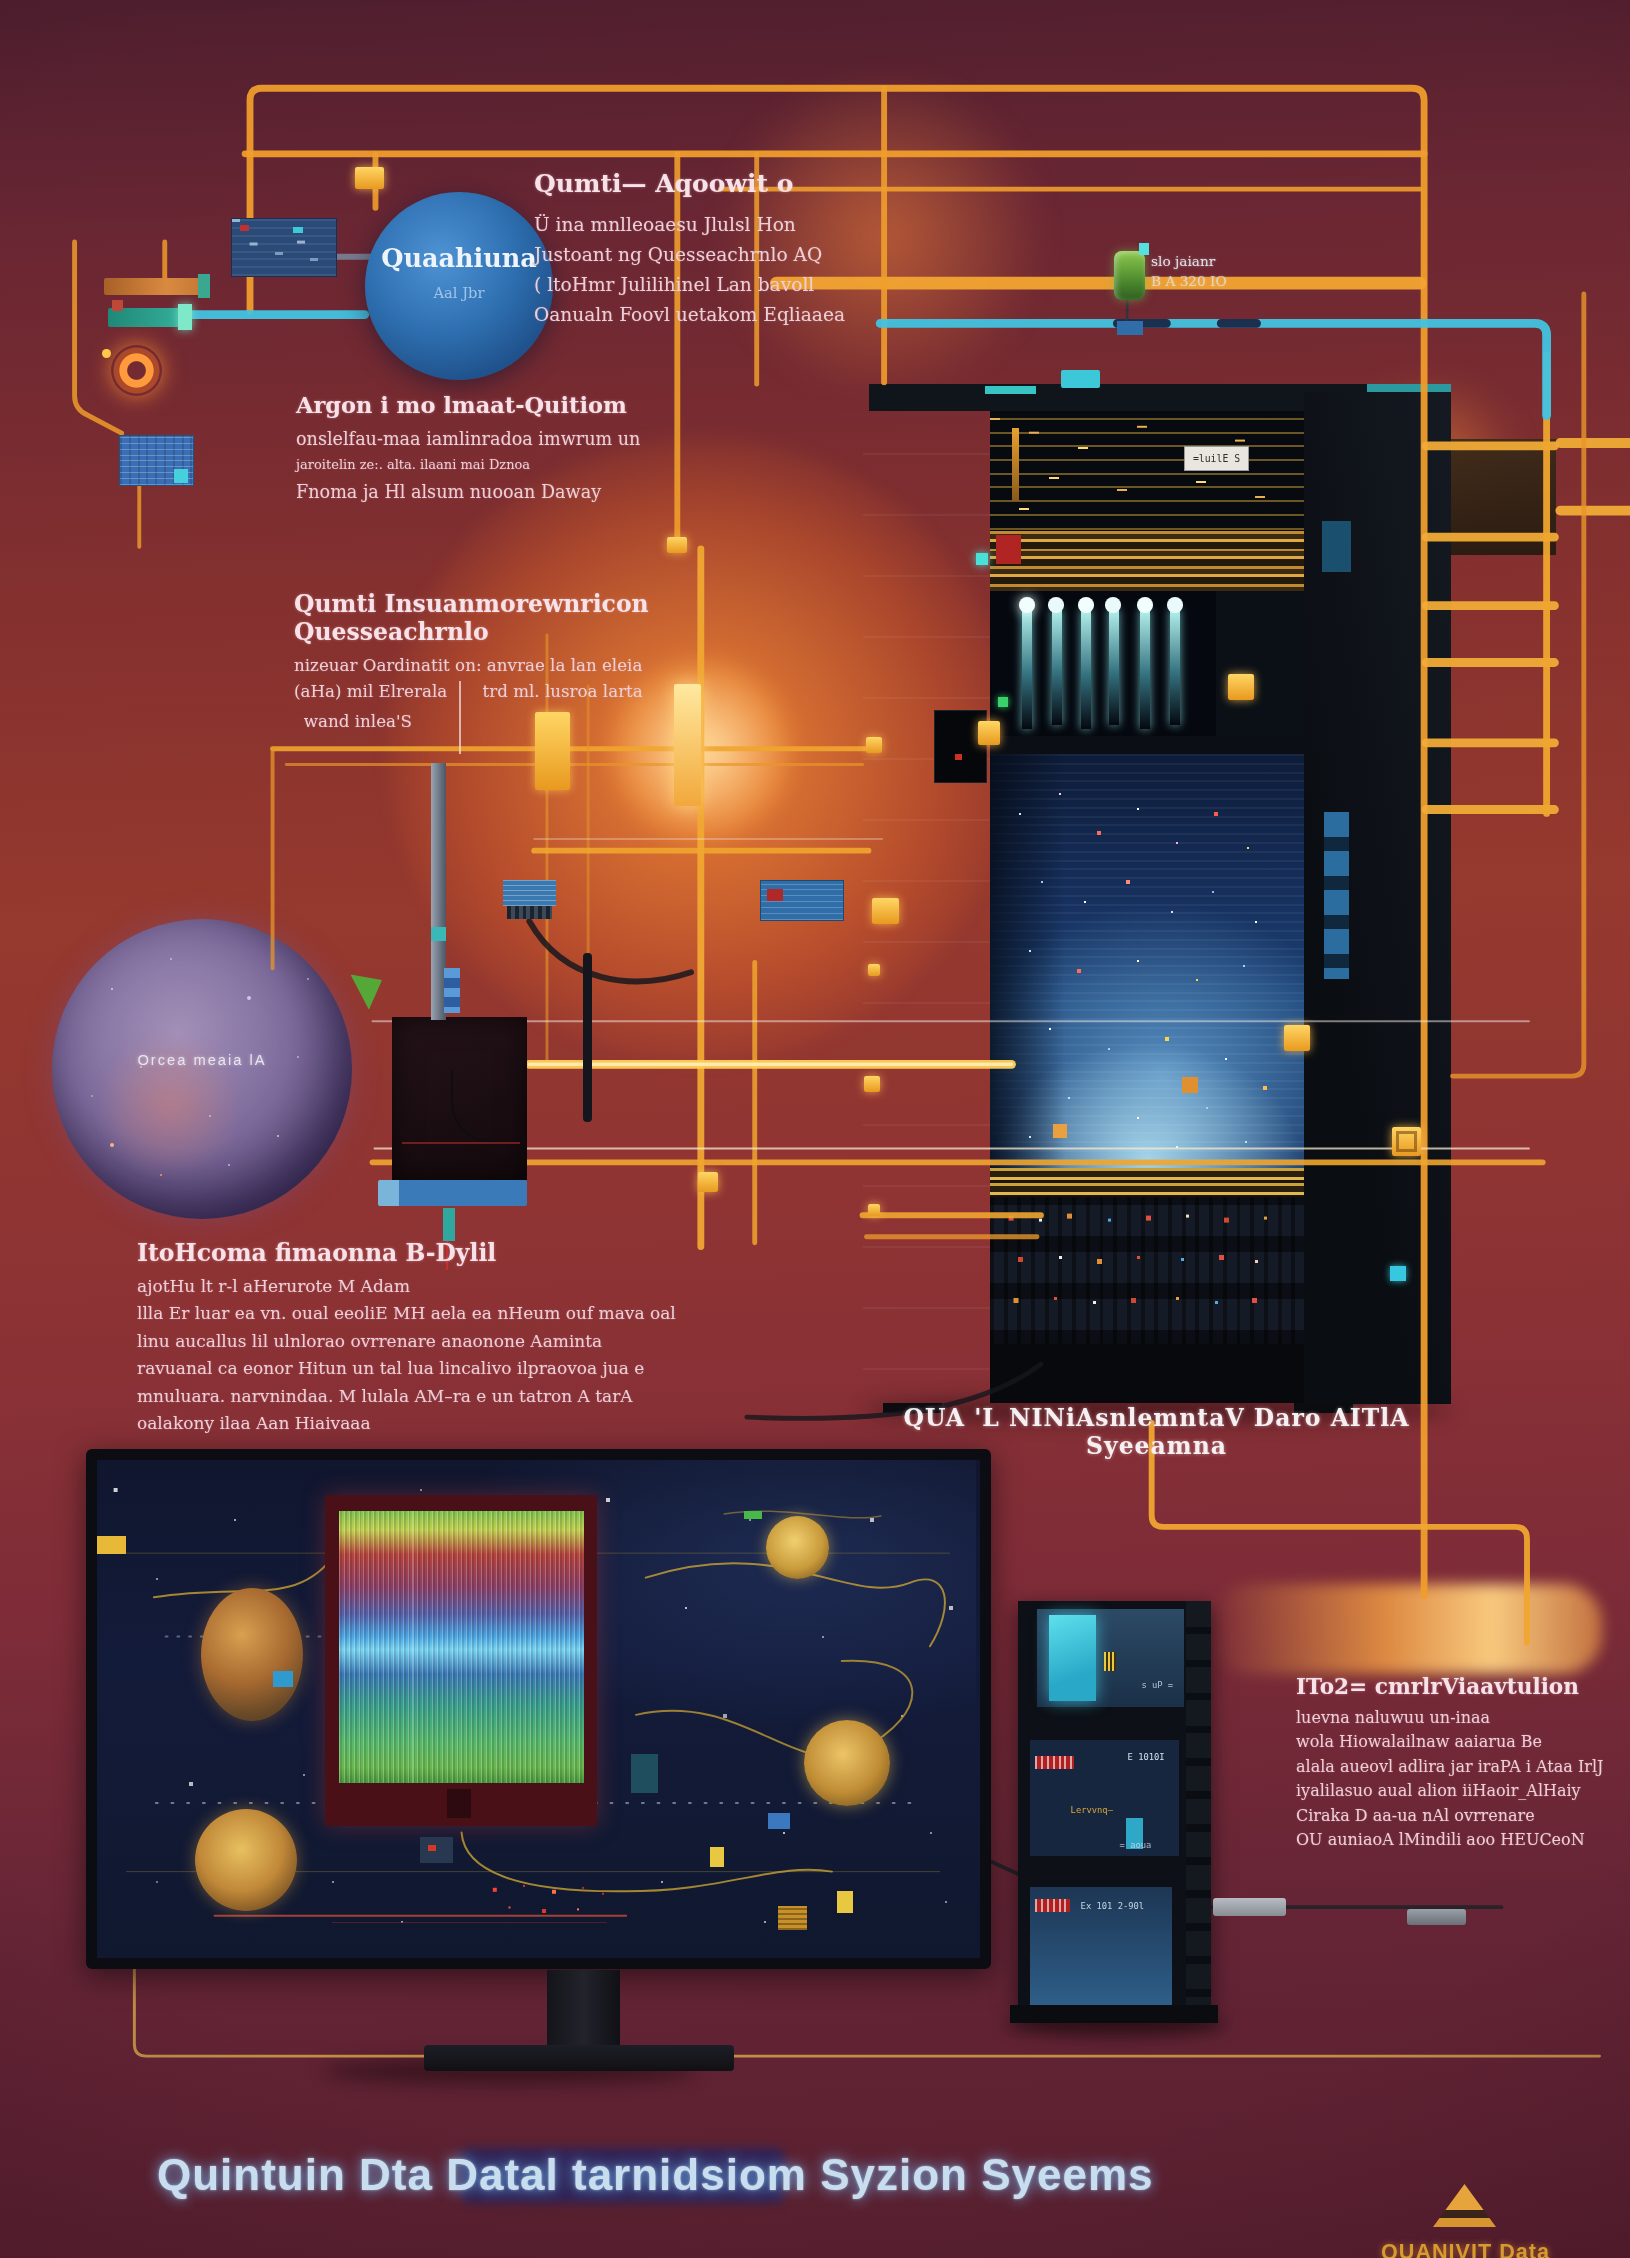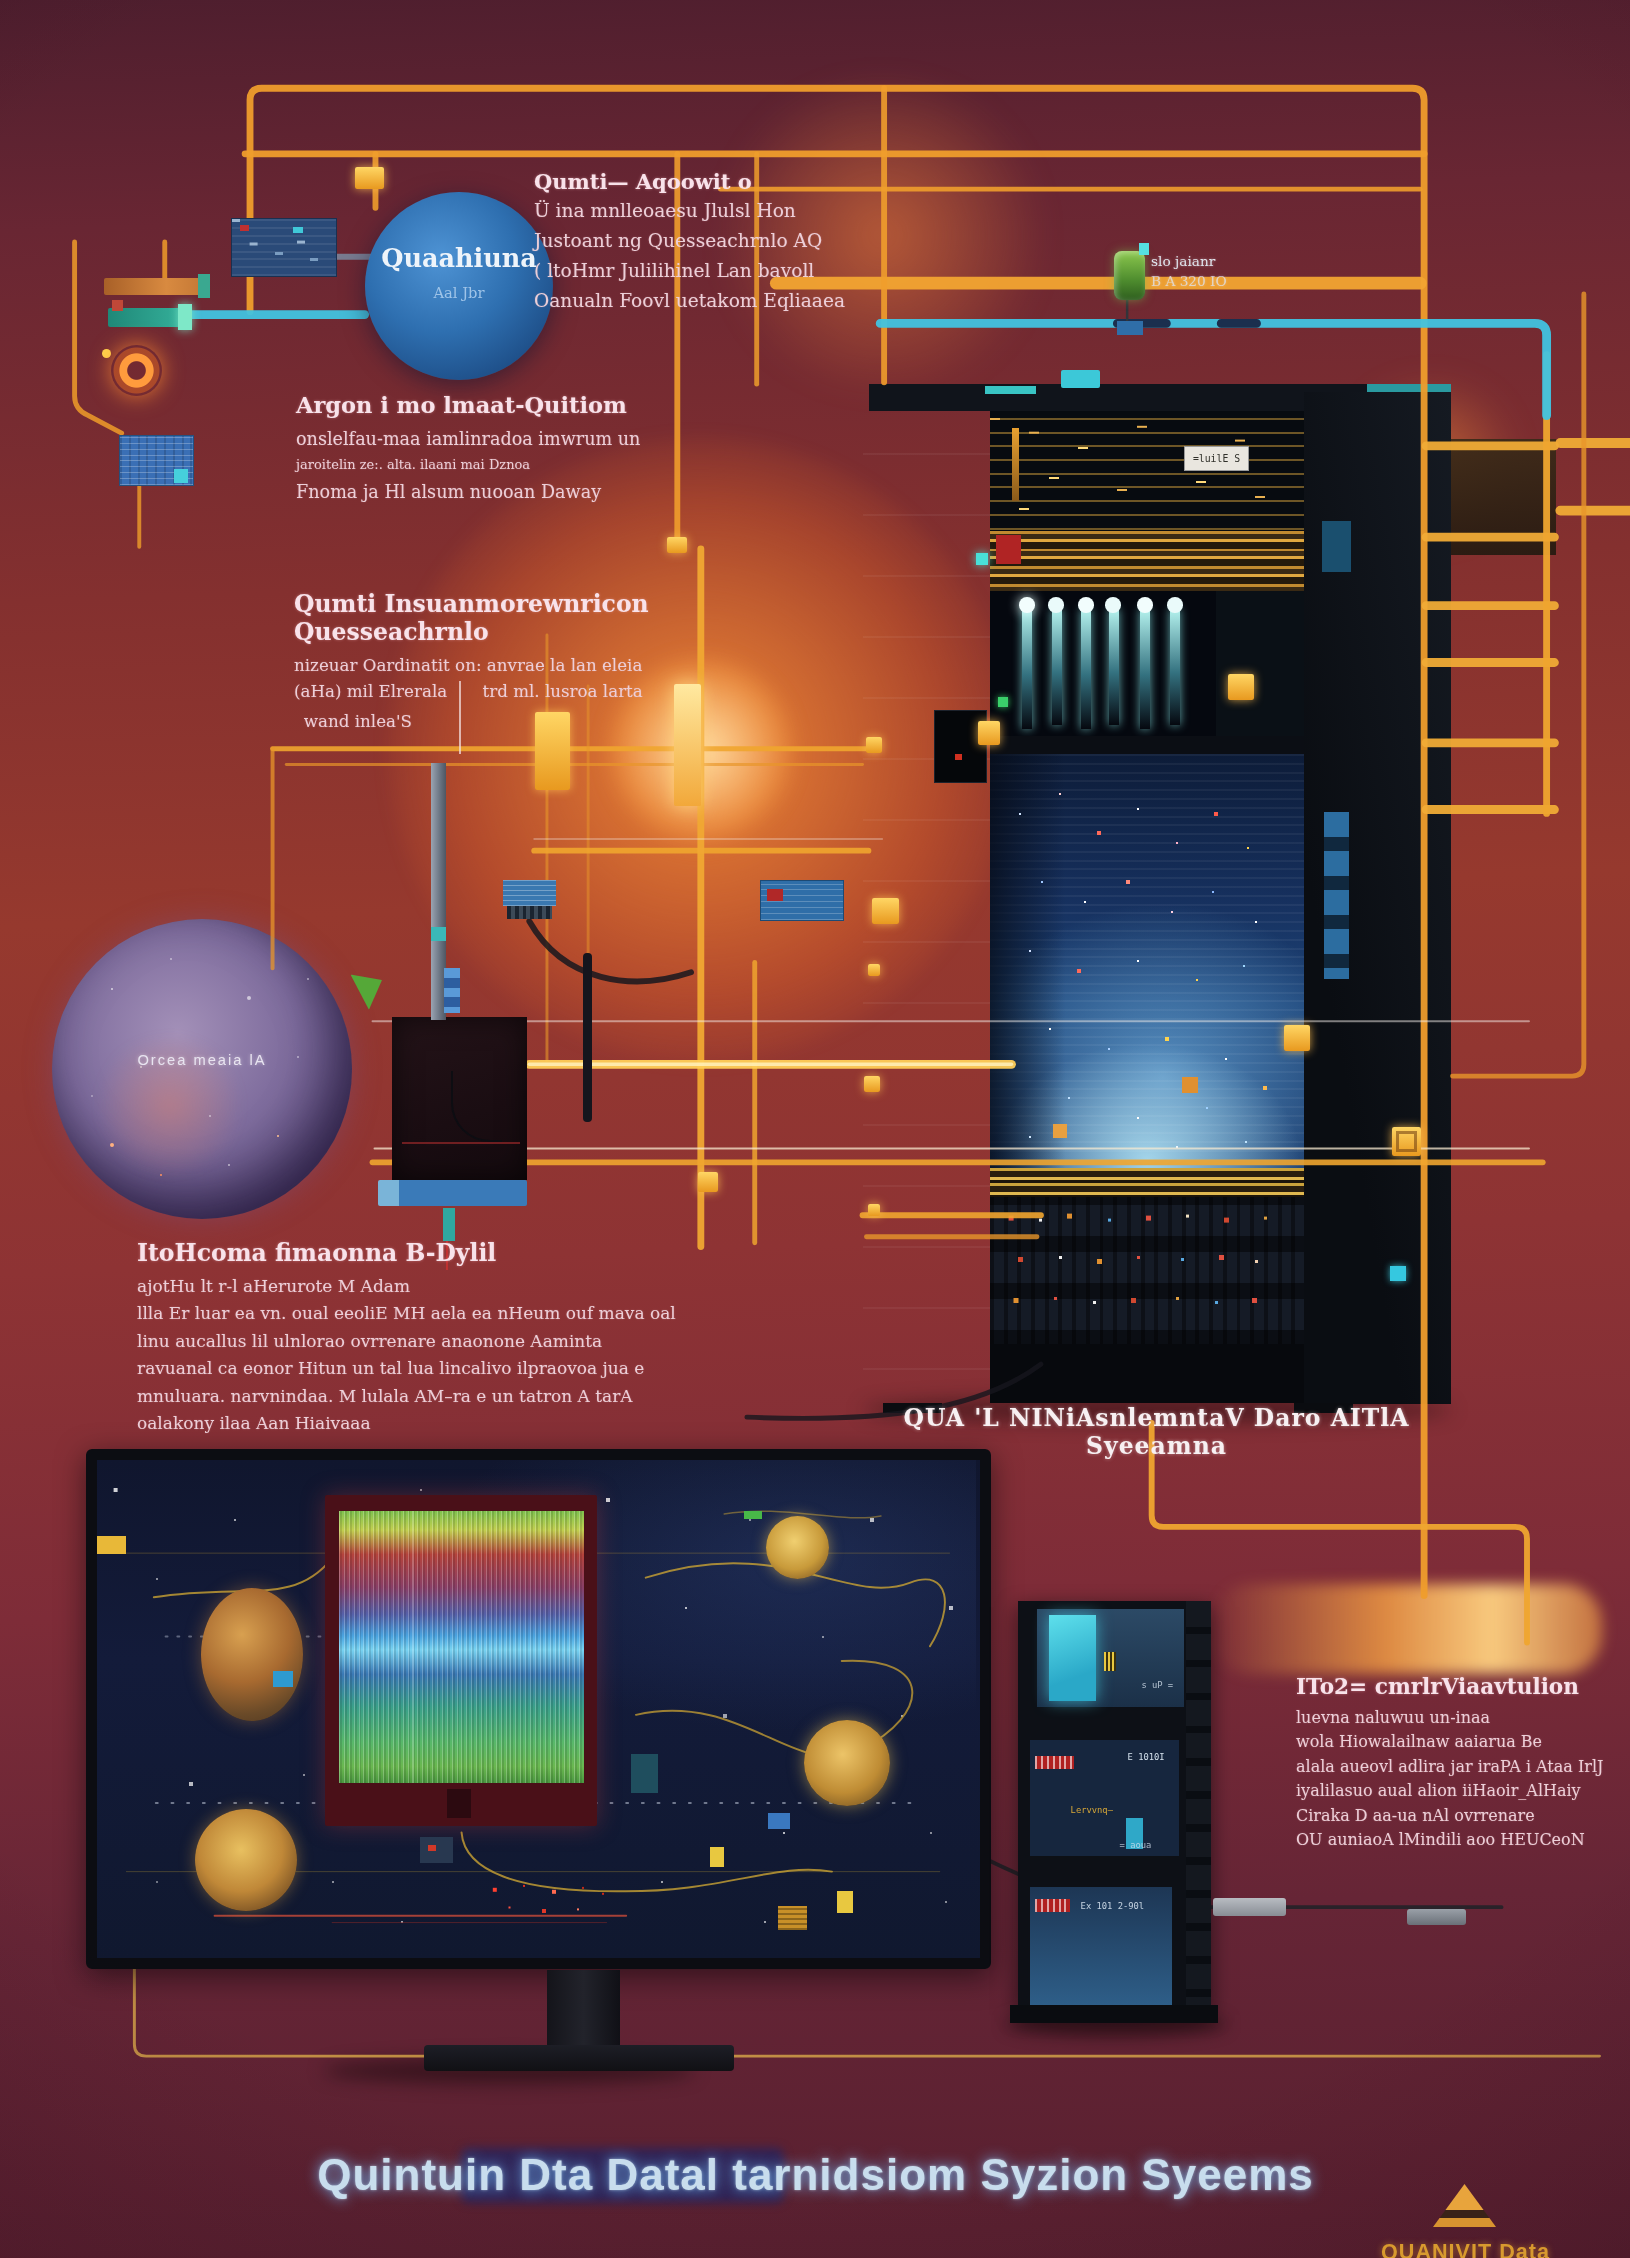--- a/index.html
+++ b/index.html
@@ -277,21 +277,21 @@
   <div class="abs" style="left:19.6px;top:294px;width:142px;height:118px;background:linear-gradient(180deg,#1d3654,#2e5e88)">
     <div class="abs" style="left:5.9px;top:11.8px;width:35px;height:13.7px;background:#b02020;background-image:repeating-linear-gradient(90deg,rgba(255,255,255,.6) 0 2px,transparent 2px 5.9px)"></div>
     <div class="abs chip-t" style="left:51px;top:13.7px;opacity:.9">Ex 101  2-90l</div>
   </div>
   <div class="abs" style="left:0;top:412px;width:208px;height:17.6px;background:#0a0c10"></div>
 </div>
 
 <div class="abs" style="left:1427px;top:439px;width:129px;height:116px;z-index:14;background:linear-gradient(180deg,#3a2a18,#241a10);opacity:.92"></div>
 
 <div class="tblock" style="left:534px;top:169px;width:402px">
-  <div class="th" style="font-size:21px;margin-bottom:2px">Qumti— Aqoowit o</div>
+  <div class="th" style="font-size:25px;margin-bottom:12px">Qumti— Aqoowit o</div>
   <div class="tl" style="font-size:18.6px;line-height:30px">Ü ina mnlleoaesu Jlulsl Hon</div>
   <div class="tl" style="font-size:18.6px;line-height:30px">Justoant ng Quesseachrnlo AQ</div>
   <div class="tl" style="font-size:18.6px;line-height:30px">( ltoHmr Julilihinel Lan bavoll</div>
   <div class="tl" style="font-size:18.6px;line-height:30px">Oanualn Foovl uetakom Eqliaaea</div>
 </div>
 
 <div class="tblock" style="left:296px;top:392px;width:392px">
   <div class="th" style="font-size:22.5px;margin-bottom:7.8px">Argon i mo lmaat-Quitiom</div>
   <div class="tl" style="font-size:17.6px;line-height:26.5px">onslelfau-maa iamlinradoa imwrum un</div>
   <div class="tl" style="font-size:13px;line-height:26.5px">jaroitelin ze:. alta. ilaani mai Dznoa</div>
@@ -323,19 +323,19 @@
   <div class="th" style="font-size:21.6px;margin-bottom:6.9px">ITo2= cmrlrViaavtulion</div>
   <div class="tl" style="font-size:16px;line-height:24.5px">luevna naluwuu un-inaa</div>
   <div class="tl" style="font-size:16px;line-height:24.5px">wola Hiowalailnaw aaiarua Be</div>
   <div class="tl" style="font-size:16px;line-height:24.5px">alala aueovl adlira jar iraPA i Ataa IrlJ</div>
   <div class="tl" style="font-size:16px;line-height:24.5px">iyalilasuo aual alion iiHaoir_AlHaiy</div>
   <div class="tl" style="font-size:16px;line-height:24.5px">Ciraka D aa-ua nAl ovrrenare</div>
   <div class="tl" style="font-size:16px;line-height:24.5px">OU auniaoA lMindili aoo HEUCeoN</div>
 </div>
 
 <div class="abs" style="left:461px;top:2148px;width:323px;height:55px;background:rgba(18,36,110,.6);border-radius:7.8px;filter:blur(4.9px);z-index:38"></div>
-<div class="abs" style="left:157px;top:2150px;width:1317px;text-align:center;z-index:40;font-size:44px;font-weight:bold;letter-spacing:1px;color:#c8dded;text-shadow:0 0 13.7px rgba(110,190,255,.9),0 0 2.9px rgba(255,255,255,.55);font-family:'Liberation Sans',sans-serif">Quintuin Dta Datal tarnidsiom Syzion Syeems</div>
+<div class="abs" style="left:157px;top:2150px;width:1317px;text-align:left;z-index:40;font-size:44px;font-weight:bold;letter-spacing:1px;color:#c8dded;text-shadow:0 0 13.7px rgba(110,190,255,.9),0 0 2.9px rgba(255,255,255,.55);font-family:'Liberation Sans',sans-serif">Quintuin Dta Datal tarnidsiom Syzion Syeems</div>
 
 <div class="abs" style="left:1433px;top:2184px;width:63px;height:43px;z-index:40;background:linear-gradient(180deg,#e8a43c 0 60%,#3a2318 60% 78%,#d89430 78% 100%);clip-path:polygon(50% 0,100% 100%,0 100%)"></div>
 <div class="abs" style="left:1353px;top:2239px;width:225px;text-align:center;z-index:40;font-size:21.6px;font-weight:bold;color:#d89a2e;letter-spacing:1px;text-shadow:0 0 5.9px rgba(230,160,50,.6)">QUANIVIT Data</div>
 
 <div class="abs" style="left:0;top:0;width:1631px;height:2258px;z-index:34;pointer-events:none;background:radial-gradient(130% 95% at 50% 44%,transparent 55%,rgba(34,5,20,.5) 100%)"></div>
 
 
 </body></html>

